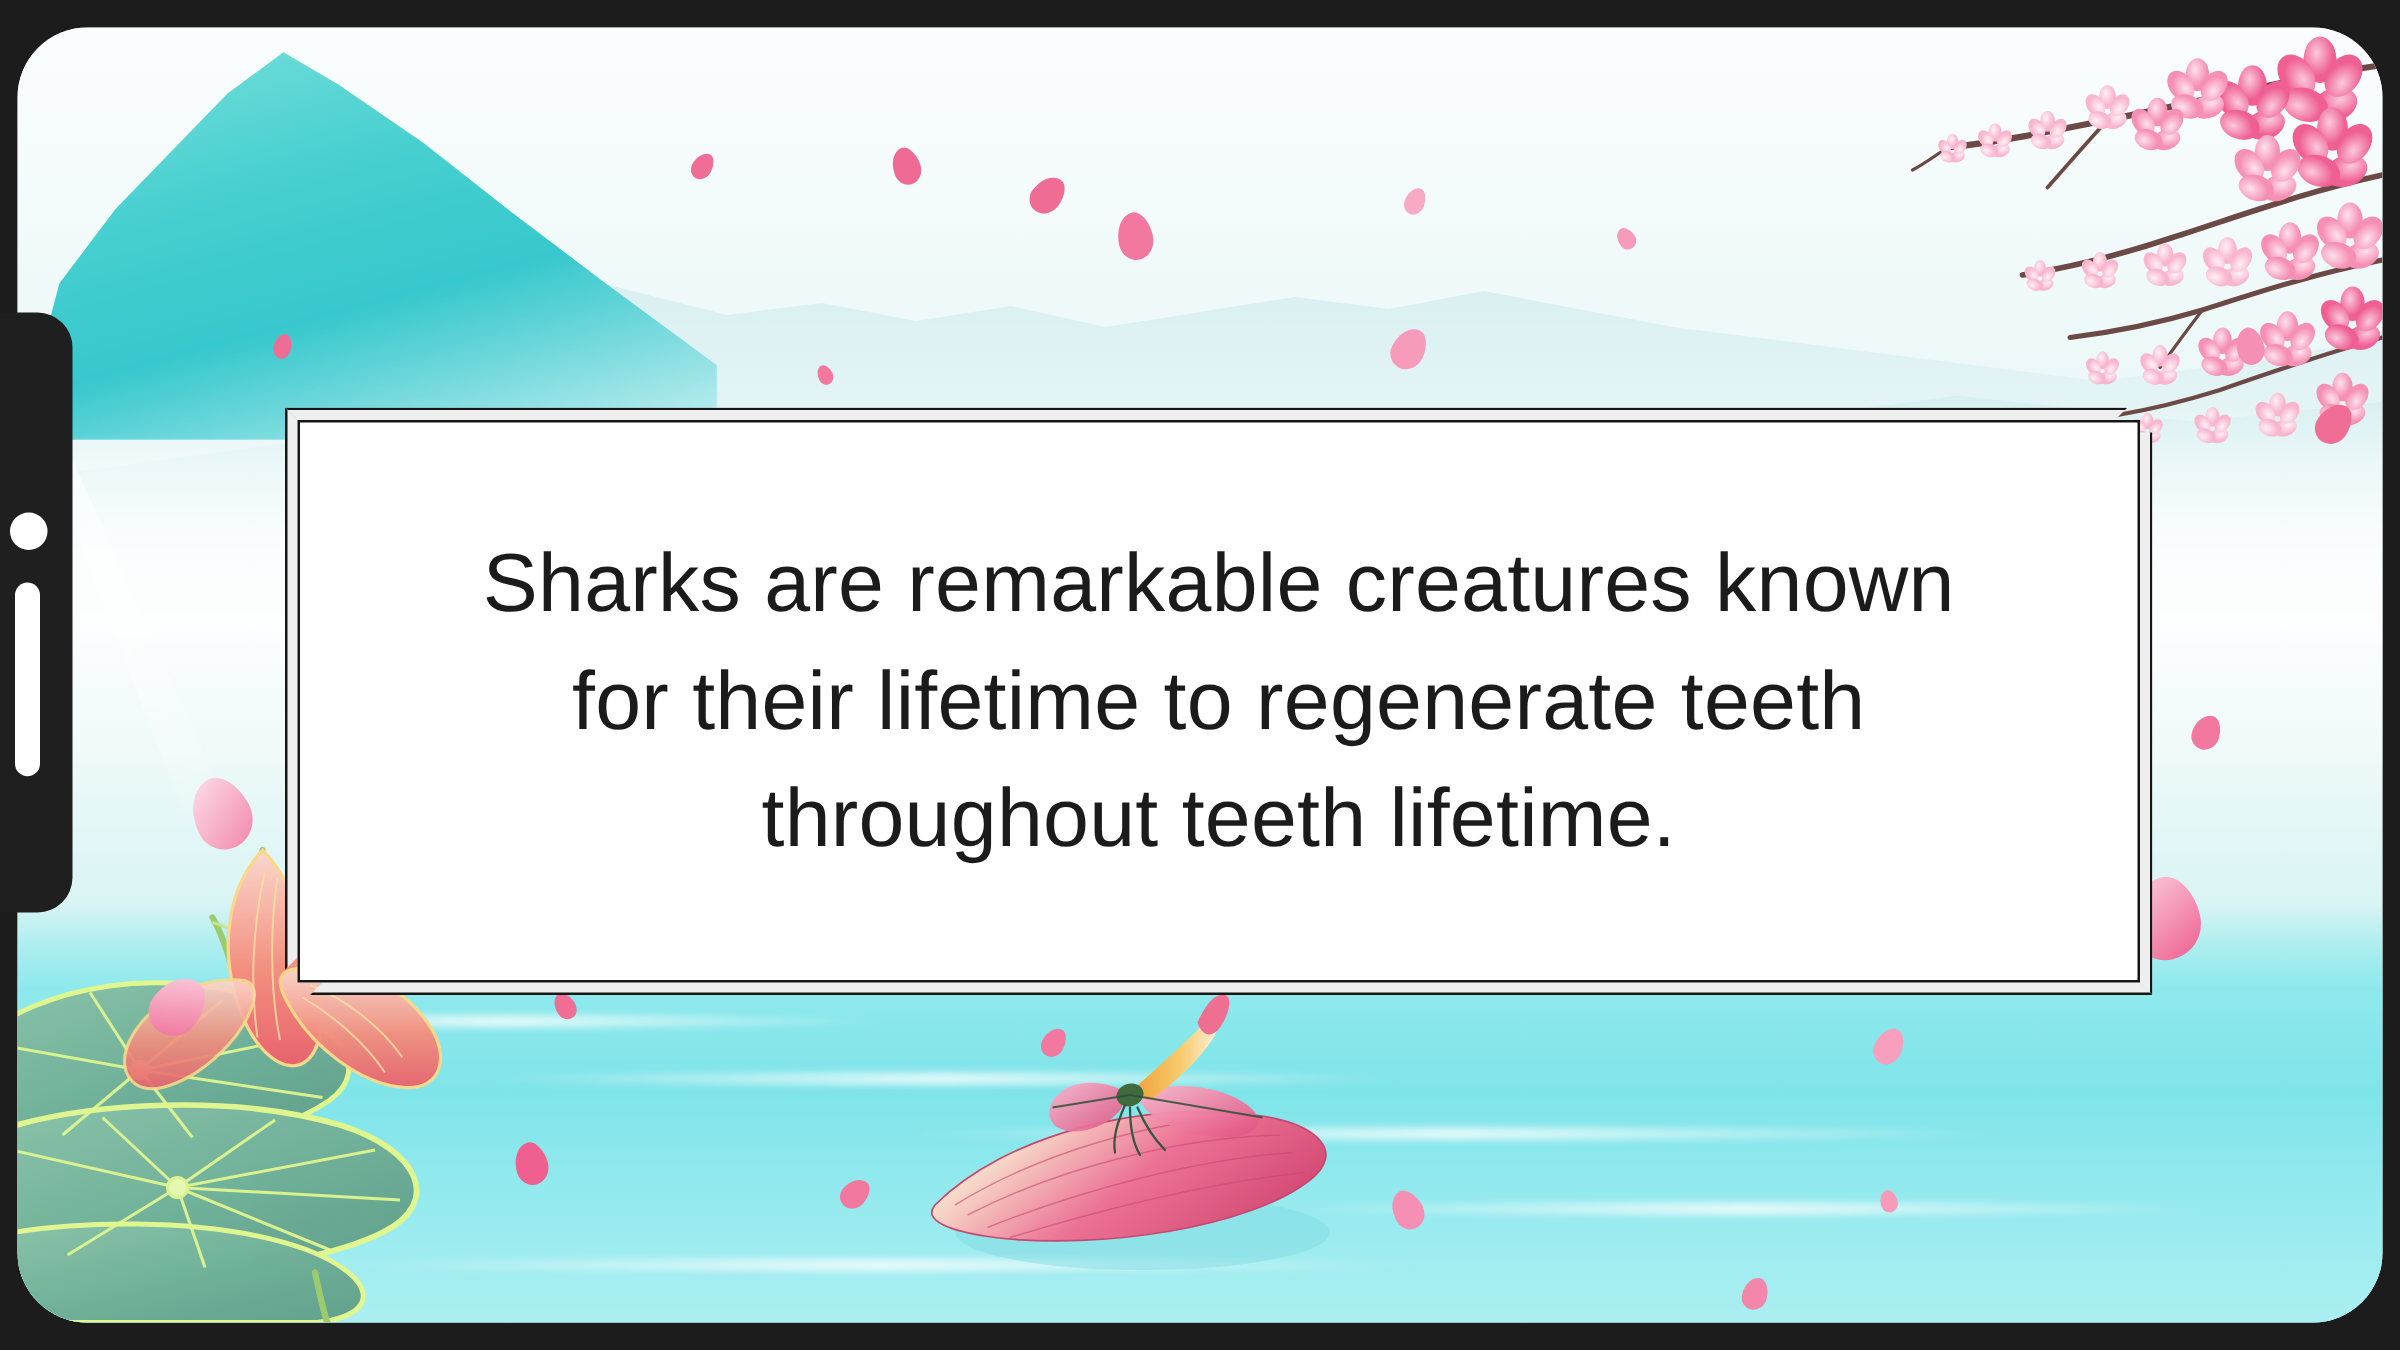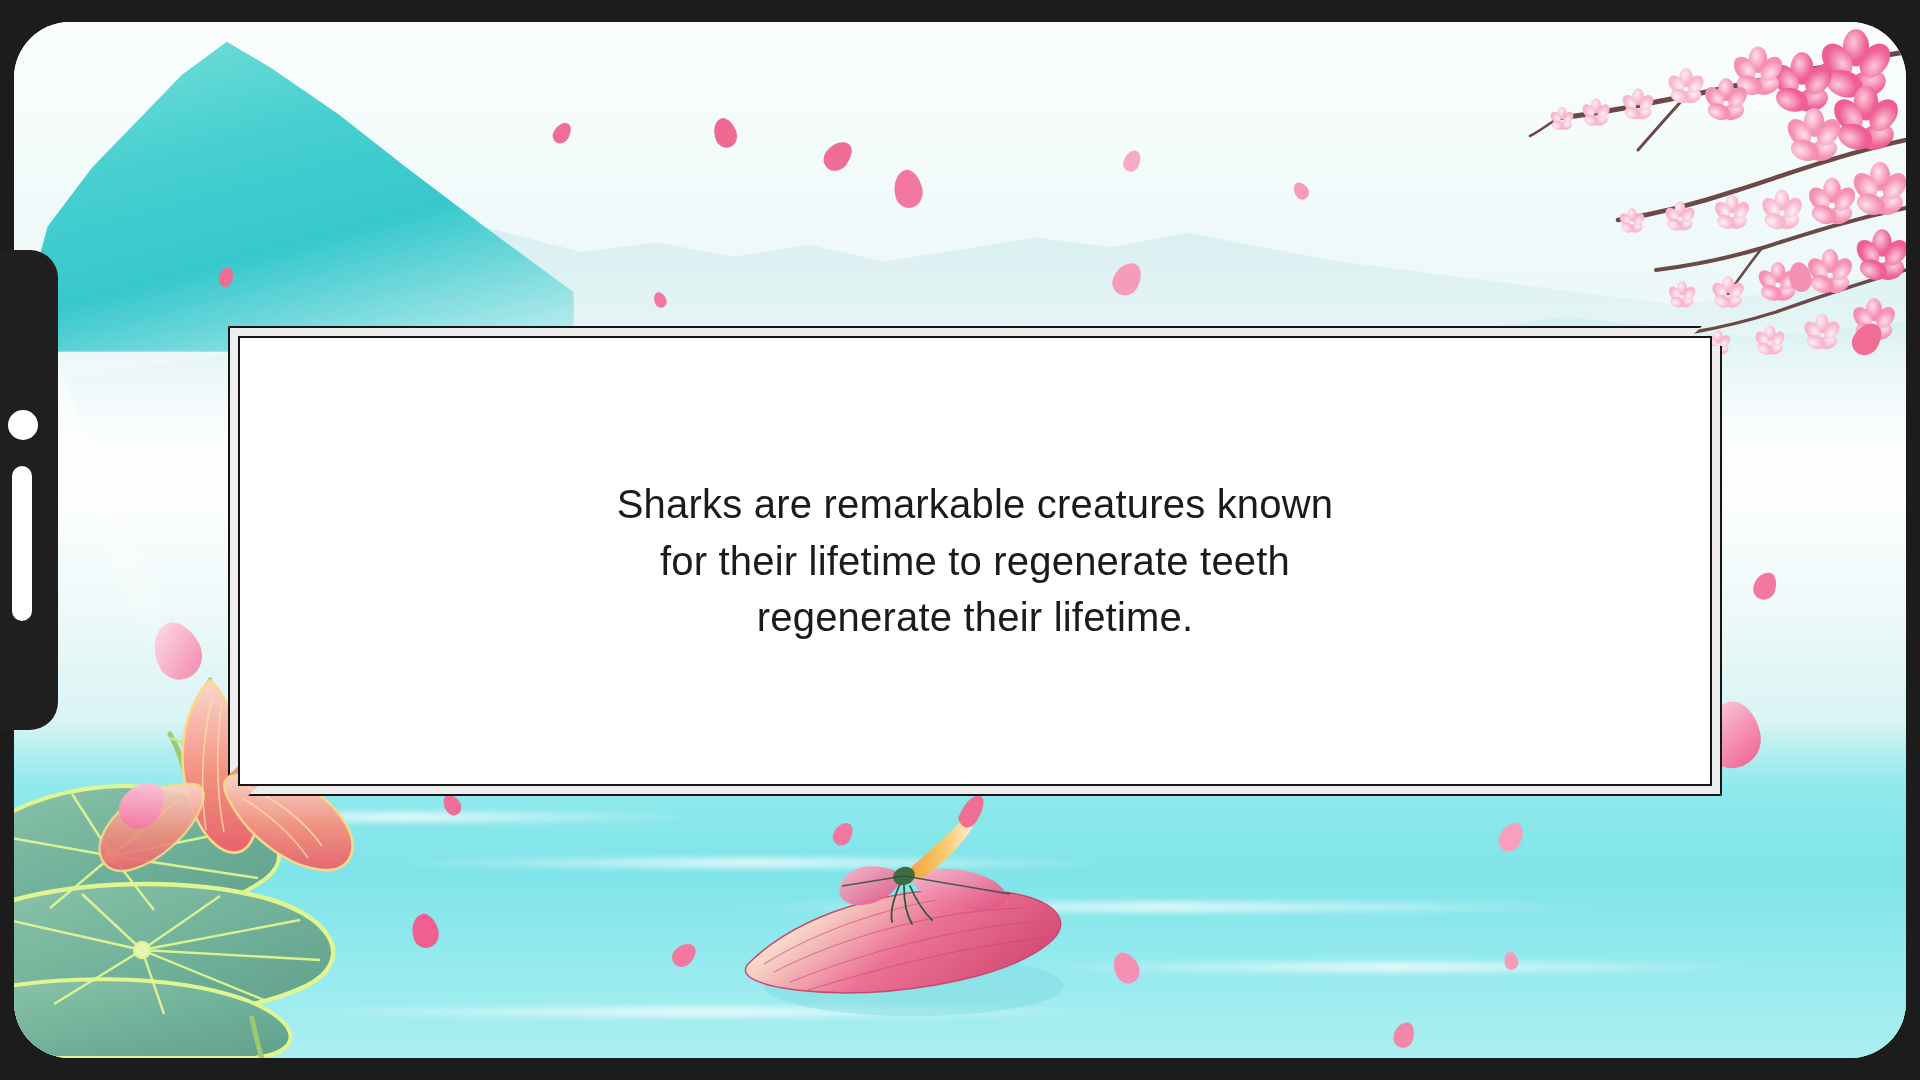--- a/index.html
+++ b/index.html
@@ -200,21 +200,21 @@
     left: 10px; top: 448px; width: 1474px; height: 12px;
     clip-path: polygon(12px 0%, calc(100% - 12px) 0%, 100% 100%, 0% 100%);
     border-bottom: 2px solid #161616;
     box-sizing: border-box;
   }
 
   #text-content {
     width: 1260px;
     text-align: center;
     color: #1b1b1b;
-    font-size: 40px;
+    font-size: 66px;
     line-height: 1.42;
     font-weight: 400;
     letter-spacing: .2px;
     font-family: "Liberation Sans", sans-serif;
   }
   #text-content .tline { display: block; white-space: nowrap; }
 </style>
 </head>
 <body>
 
@@ -505,18 +505,18 @@
       <div id="bevel-top"></div>
       <div id="bevel-left"></div>
       <div id="bevel-right"></div>
       <div id="bevel-bottom"></div>
     </div>
 
     <div id="text-box">
       <div id="text-content">
         <span class="tline">Sharks are remarkable creatures known</span>
         <span class="tline">for their lifetime to regenerate teeth</span>
-        <span class="tline">regenerate their lifetime.</span>
+        <span class="tline">throughout teeth lifetime.</span>
       </div>
     </div>
 
   </div>
 </div>
 
 </body></html>

